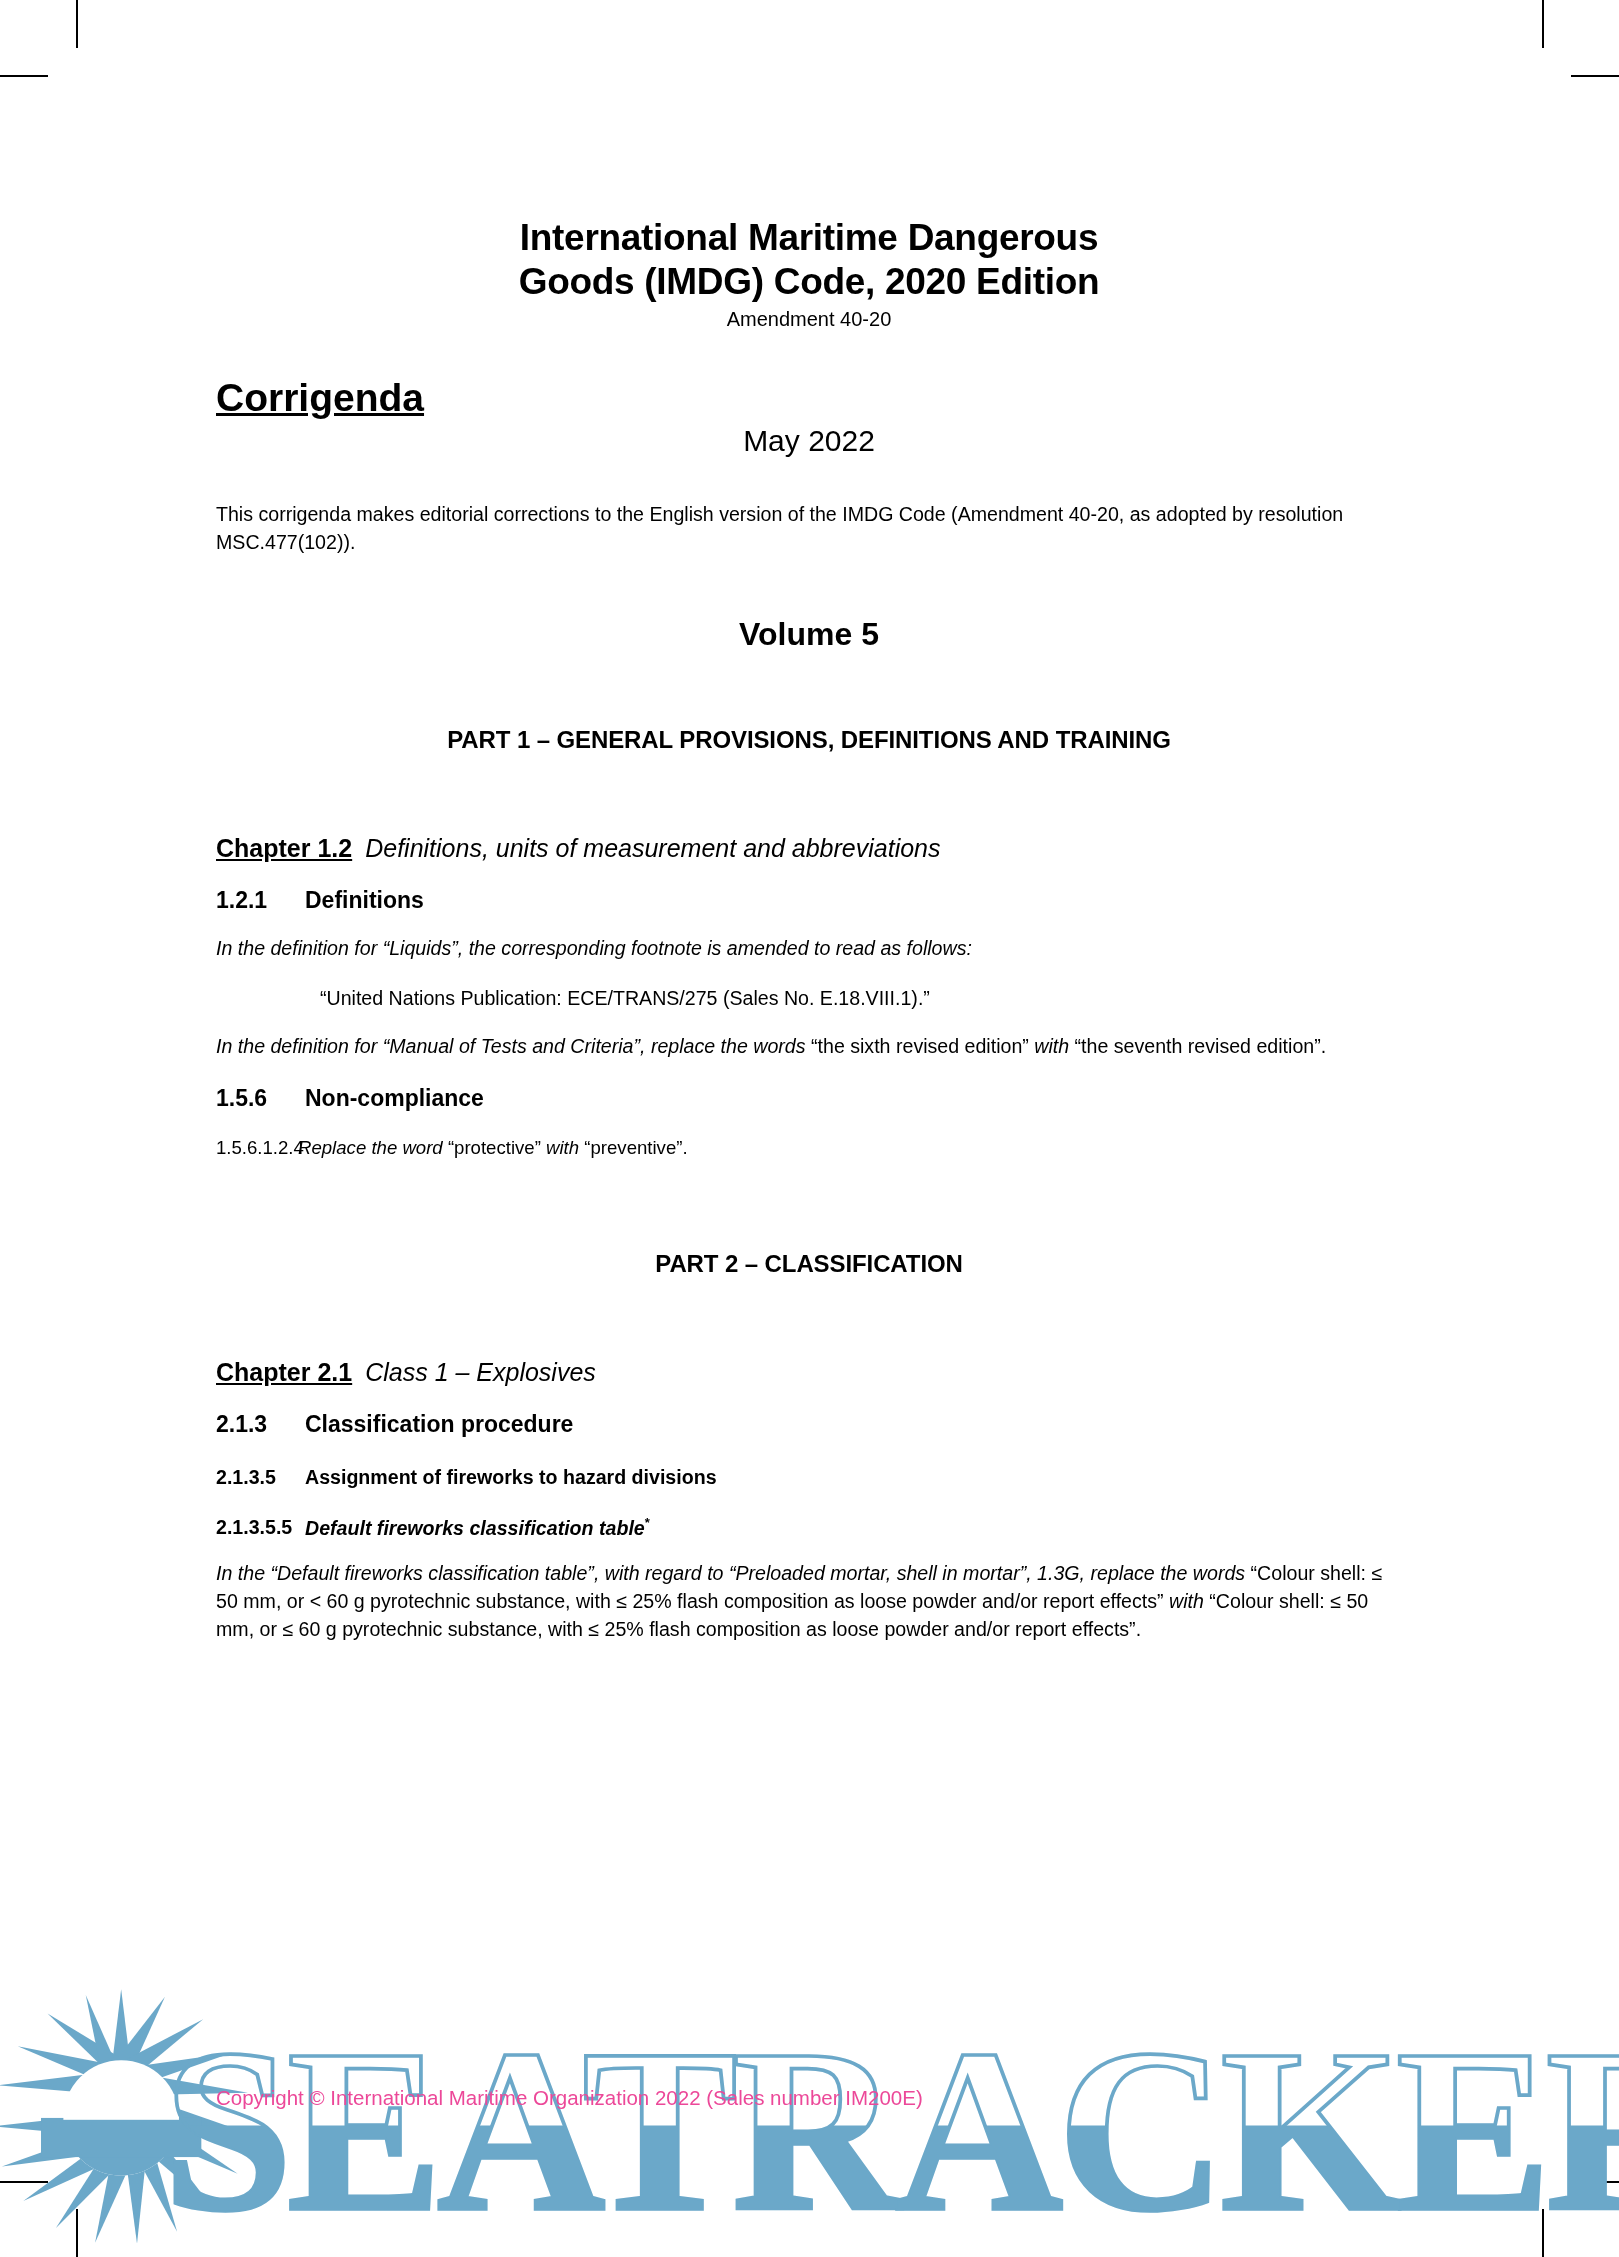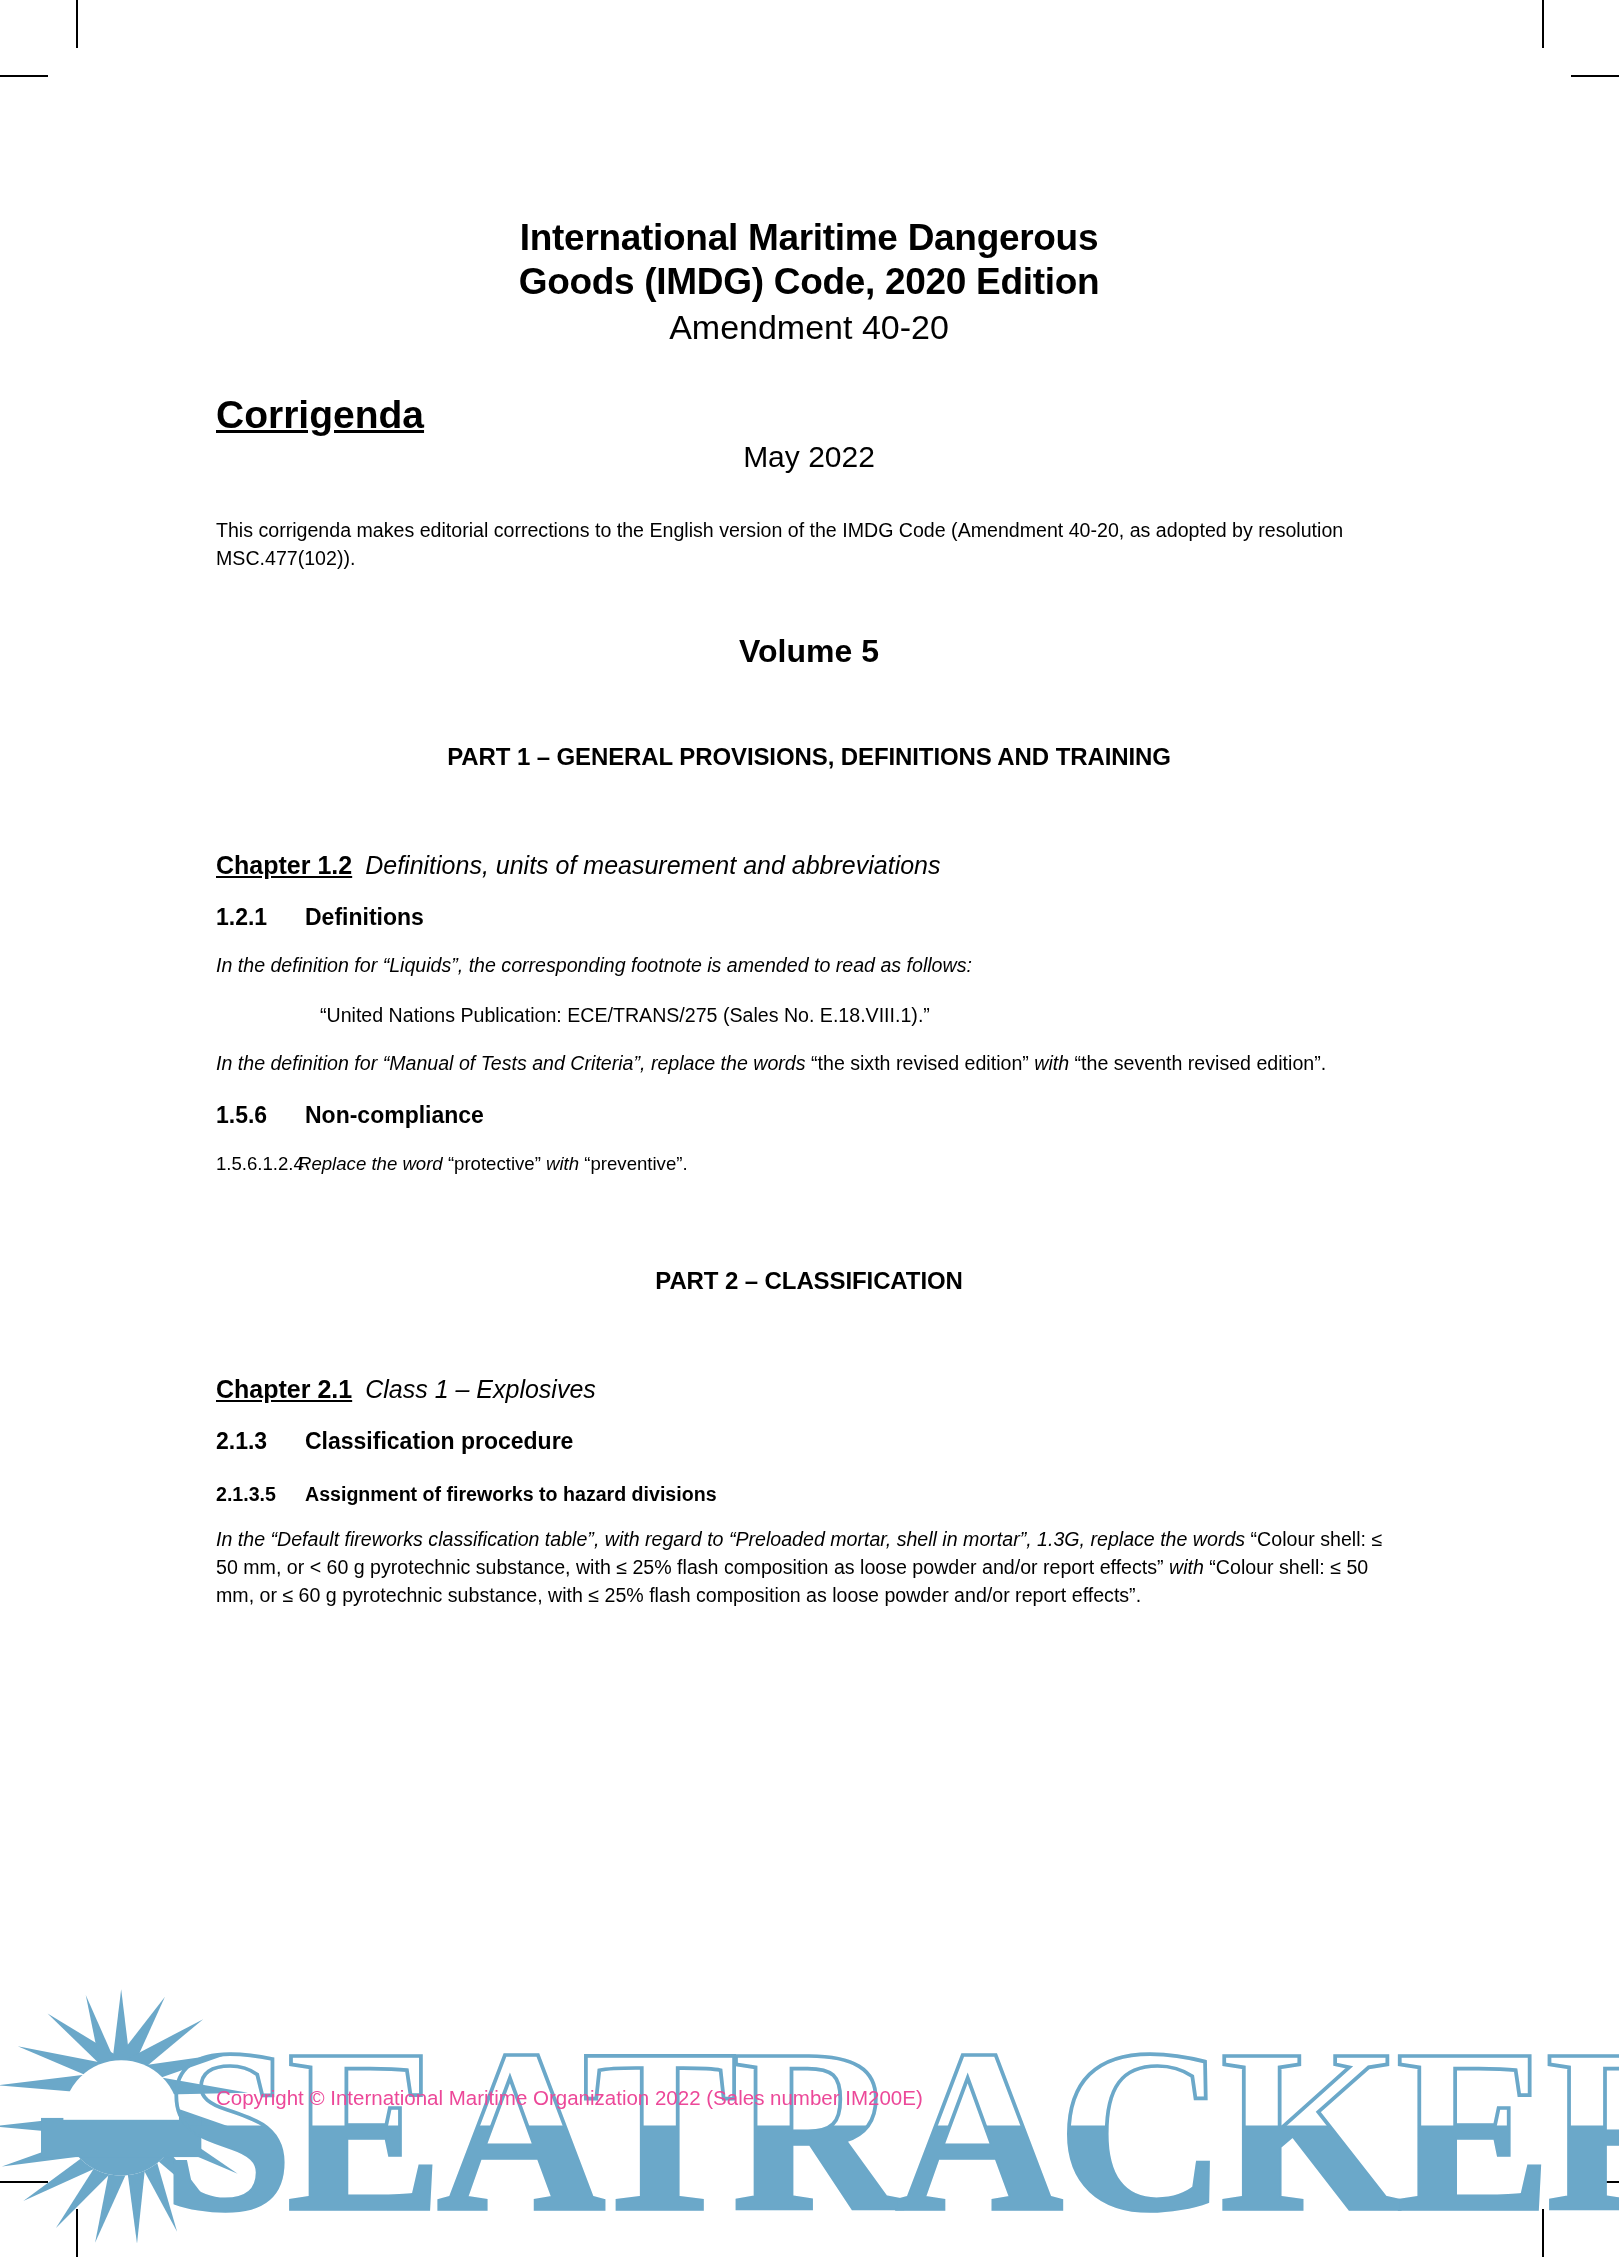--- a/index.html
+++ b/index.html
@@ -51,21 +51,21 @@
     font-weight: bold;
     font-size: 37px;
     line-height: 1.18;
     letter-spacing: -0.3px;
     margin: 0;
     padding-top: 216px;
   }
   .doc-title .line { display: block; }
   .doc-subtitle {
     text-align: center;
-    font-size: 34px;
+    font-size: 20px;
     line-height: 1.2;
     margin: 3.7px 0 0 0;
   }
   .corrigenda {
     font-weight: bold;
     font-size: 39px;
     margin: 45px 0 0 0;
     text-decoration: underline;
   }
   .corrigenda-date {
@@ -239,20 +239,23 @@
     </div>
 
     <div class="sec-h1">
       <span class="num">2.1.3</span><span>Classification procedure</span>
     </div>
 
     <div class="sec-h2">
       <span class="num">2.1.3.5</span><span>Assignment of fireworks to hazard divisions</span>
     </div>
 
+    <div class="sec-h3">
+      <span class="num">2.1.3.5.5</span><span class="name">Default fireworks classification table</span><span class="sup">*</span>
+    </div>
 
     <p class="para italic"><span class="ital">In the “Default fireworks classification table”, with regard to “Preloaded mortar, shell in mortar”, 1.3G, replace the words </span><span class="roman">“Colour shell: ≤ 50 mm, or &lt; 60 g pyrotechnic substance, with ≤ 25% flash composition as loose powder and/or report effects”</span><span class="ital"> with </span><span class="roman">“Colour shell: ≤ 50 mm, or ≤ 60 g pyrotechnic substance, with ≤ 25% flash composition as loose powder and/or report effects”.</span></p>
 
   </div>
 
   <div class="watermark">
     <svg class="wm-svg" width="1619" height="282" viewBox="0 0 1737 302" xmlns="http://www.w3.org/2000/svg" aria-hidden="true">
       <defs>
         <clipPath id="wm-bottom-clip">
           <rect x="0" y="160" width="1737" height="200"></rect>

